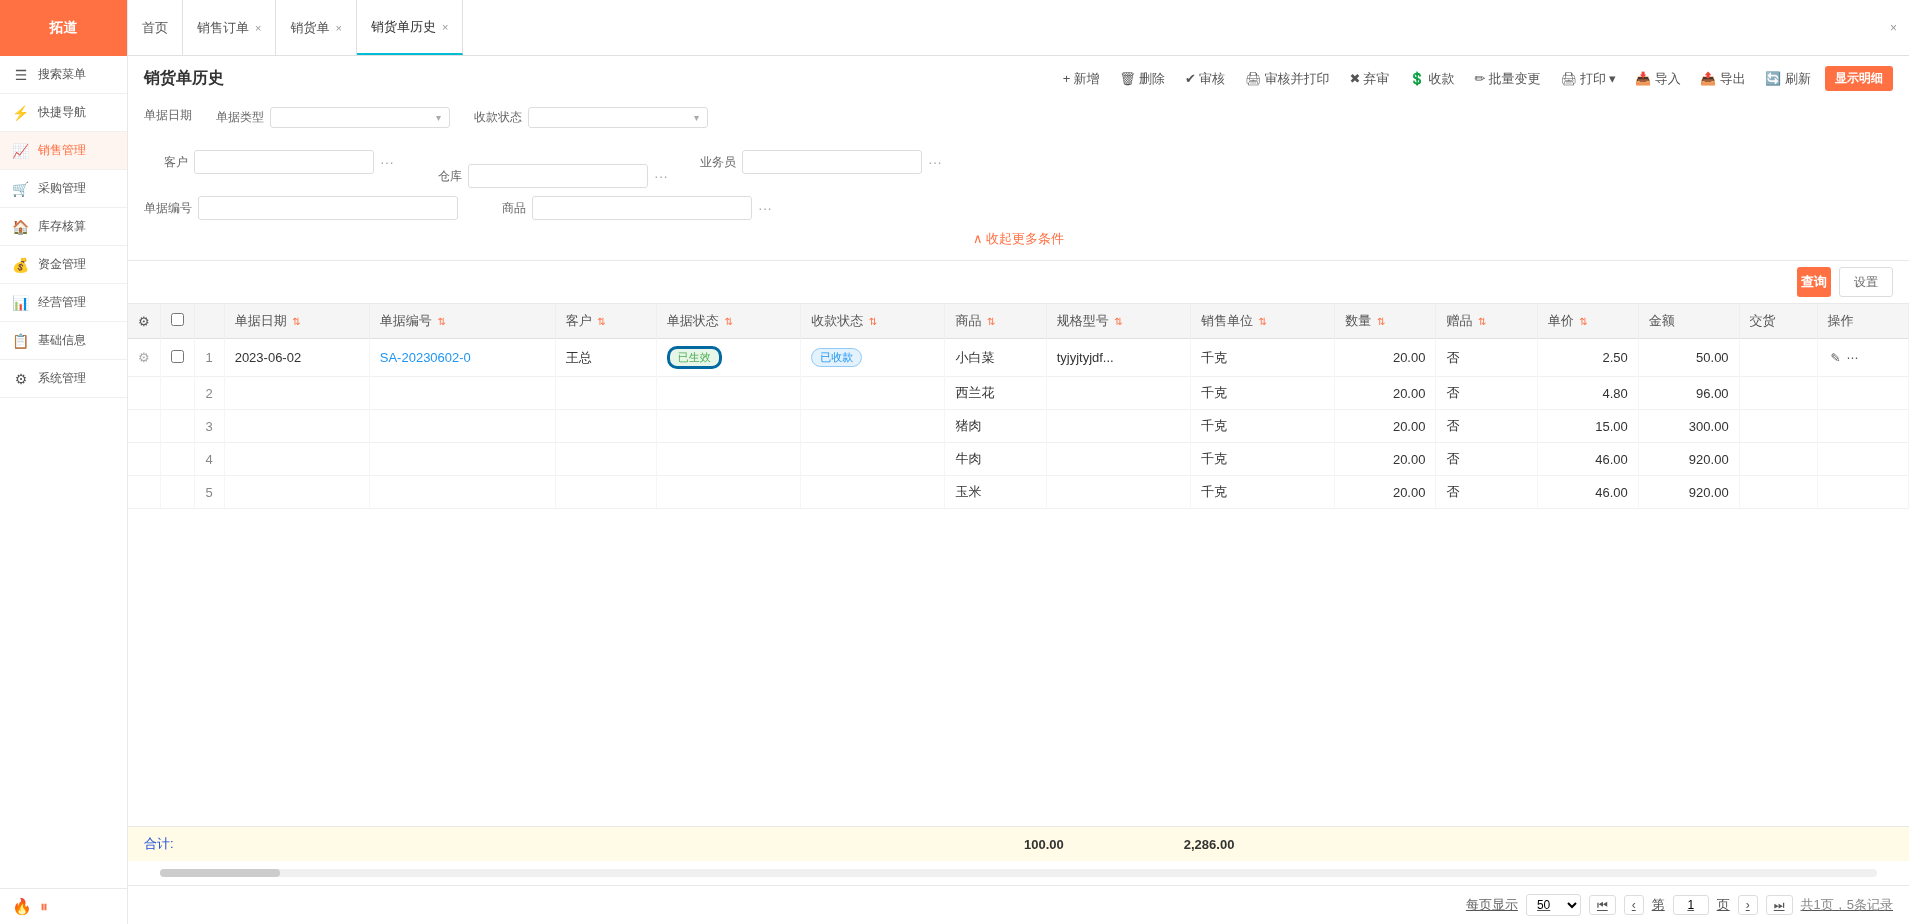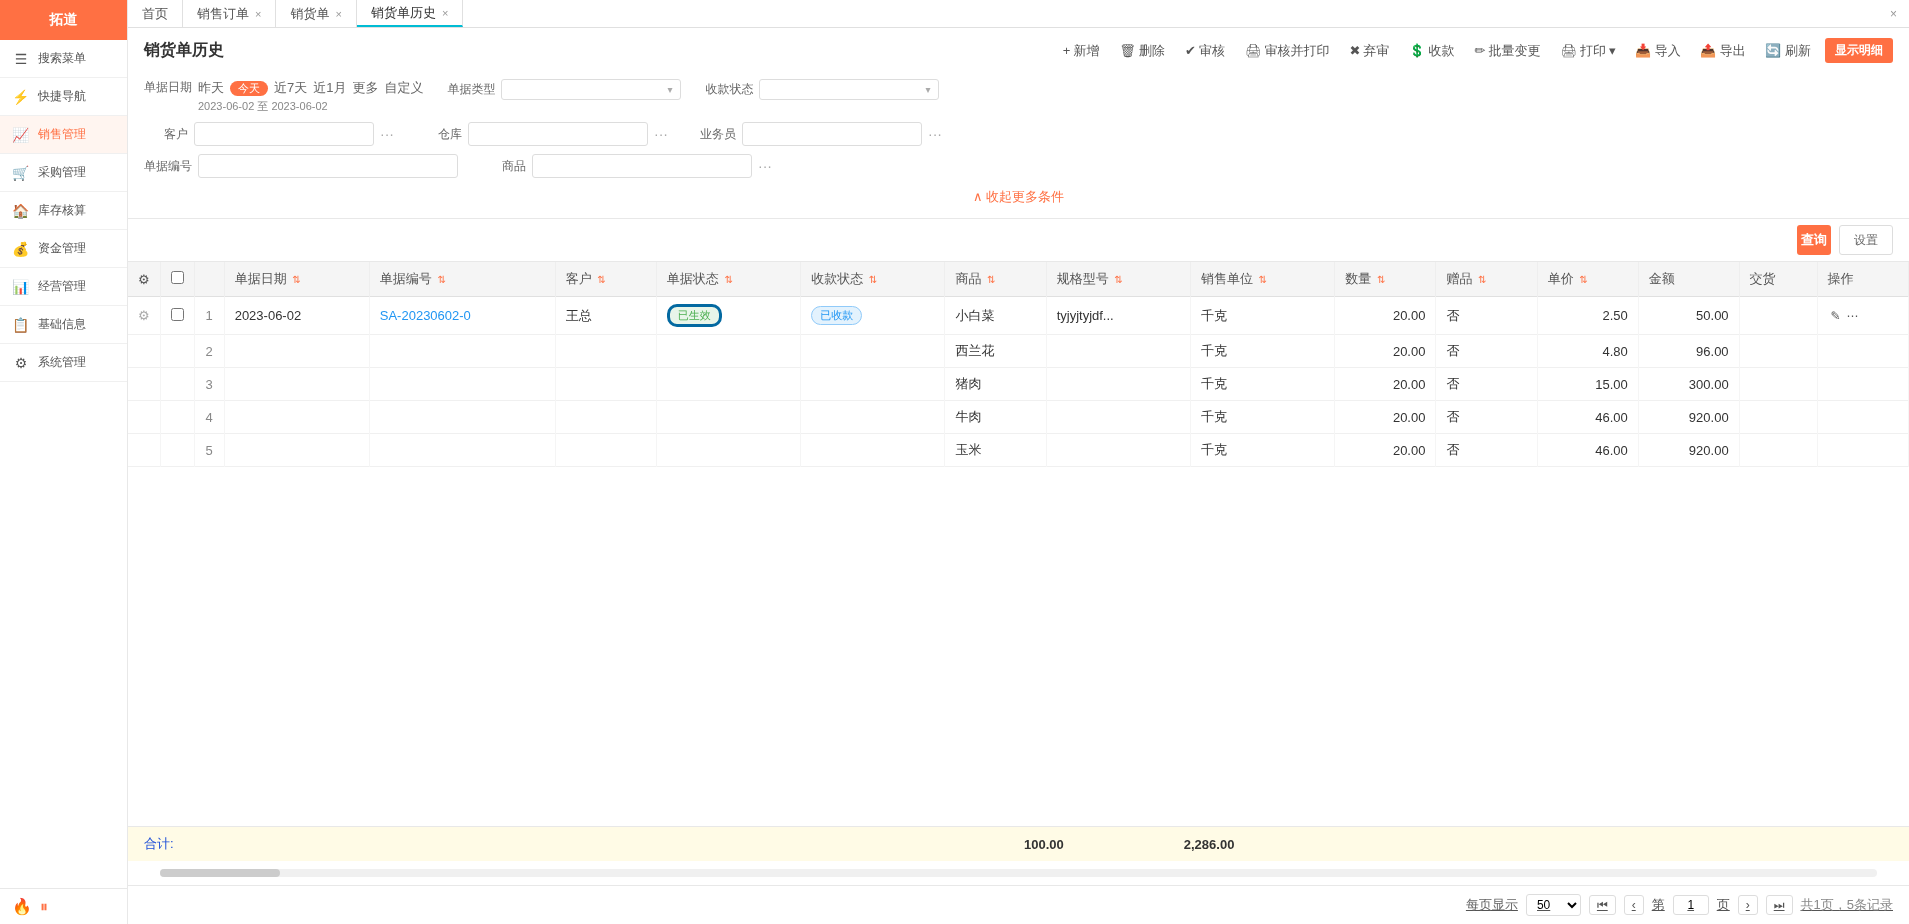--- a/index.html
+++ b/index.html
@@ -8,21 +8,21 @@
     
     .sidebar {
       width: 128px;
       background: #fff;
       border-right: 1px solid #e8e8e8;
       display: flex;
       flex-direction: column;
       flex-shrink: 0;
     }
     .sidebar-logo {
-      height: 40px;
+      height: 56px;
       background: #ff7043;
       display: flex;
       align-items: center;
       justify-content: center;
       color: #fff;
       font-size: 14px;
       font-weight: bold;
     }
     .sidebar-item {
       display: flex;
@@ -53,21 +53,21 @@
       flex-direction: column;
       overflow: hidden;
     }
 
     
     .tab-bar {
       background: #fff;
       border-bottom: 1px solid #e0e0e0;
       display: flex;
       align-items: center;
-      height: 28px;
+      height: 56px;
       flex-shrink: 0;
     }
     .tab {
       display: flex;
       align-items: center;
       padding: 0 14px;
       height: 100%;
       border-right: 1px solid #e0e0e0;
       cursor: pointer;
       color: #555;
@@ -451,31 +451,20 @@
           <div class="toolbar-btn-primary">显示明细</div>
         </div>
       </div>
 
       <div style="padding: 6px 0 4px;">
 
         <div style="display:flex; align-items:flex-start; gap:24px; margin-bottom:8px;">
 
           <div style="display:flex; align-items:flex-start; gap:6px;">
             <span class="filter-item-label">单据日期</span>
-            <div style="display:flex;flex-direction:column;gap:2px;">
-              <div class="date-shortcuts-row">
-                <span class="ds-item">昨天</span>
-                <span class="ds-item active">今天</span>
-                <span class="ds-item">近7天</span>
-                <span class="ds-item">近1月</span>
-                <span class="ds-item">更多</span>
-                <span class="ds-item">自定义</span>
-              </div>
-              <div style="color:#888;font-size:11px;">2023-06-02 至 2023-06-02</div>
-            </div>
           </div>
 
           <div style="display:flex;align-items:center;gap:6px;">
             <span class="filter-item-label">单据类型</span>
             <div class="filter-item-dropdown" style="min-width:180px;">
               <span></span>
               <span class="filter-dropdown-arrow">▾</span>
             </div>
           </div>
 
@@ -487,21 +476,21 @@
             </div>
           </div>
         </div>
 
         <div style="display:flex;align-items:center;gap:24px;margin-bottom:8px;">
           <div style="display:flex;align-items:center;gap:6px;">
             <span class="filter-item-label">客户</span>
             <input class="filter-item-input" style="min-width: 180px;">
             <span class="filter-dots">···</span>
           </div>
-          <div style="display:flex;align-items:center;gap:6px;">
+          <div style="display:flex;align-items:center;gap:6px;margin-top:28px;">
             <span class="filter-item-label">仓库</span>
             <input class="filter-item-input" style="min-width: 180px;">
             <span class="filter-dots">···</span>
           </div>
           <div style="display:flex;align-items:center;gap:6px;">
             <span class="filter-item-label">业务员</span>
             <input class="filter-item-input" style="min-width: 180px;">
             <span class="filter-dots">···</span>
           </div>
         </div>

